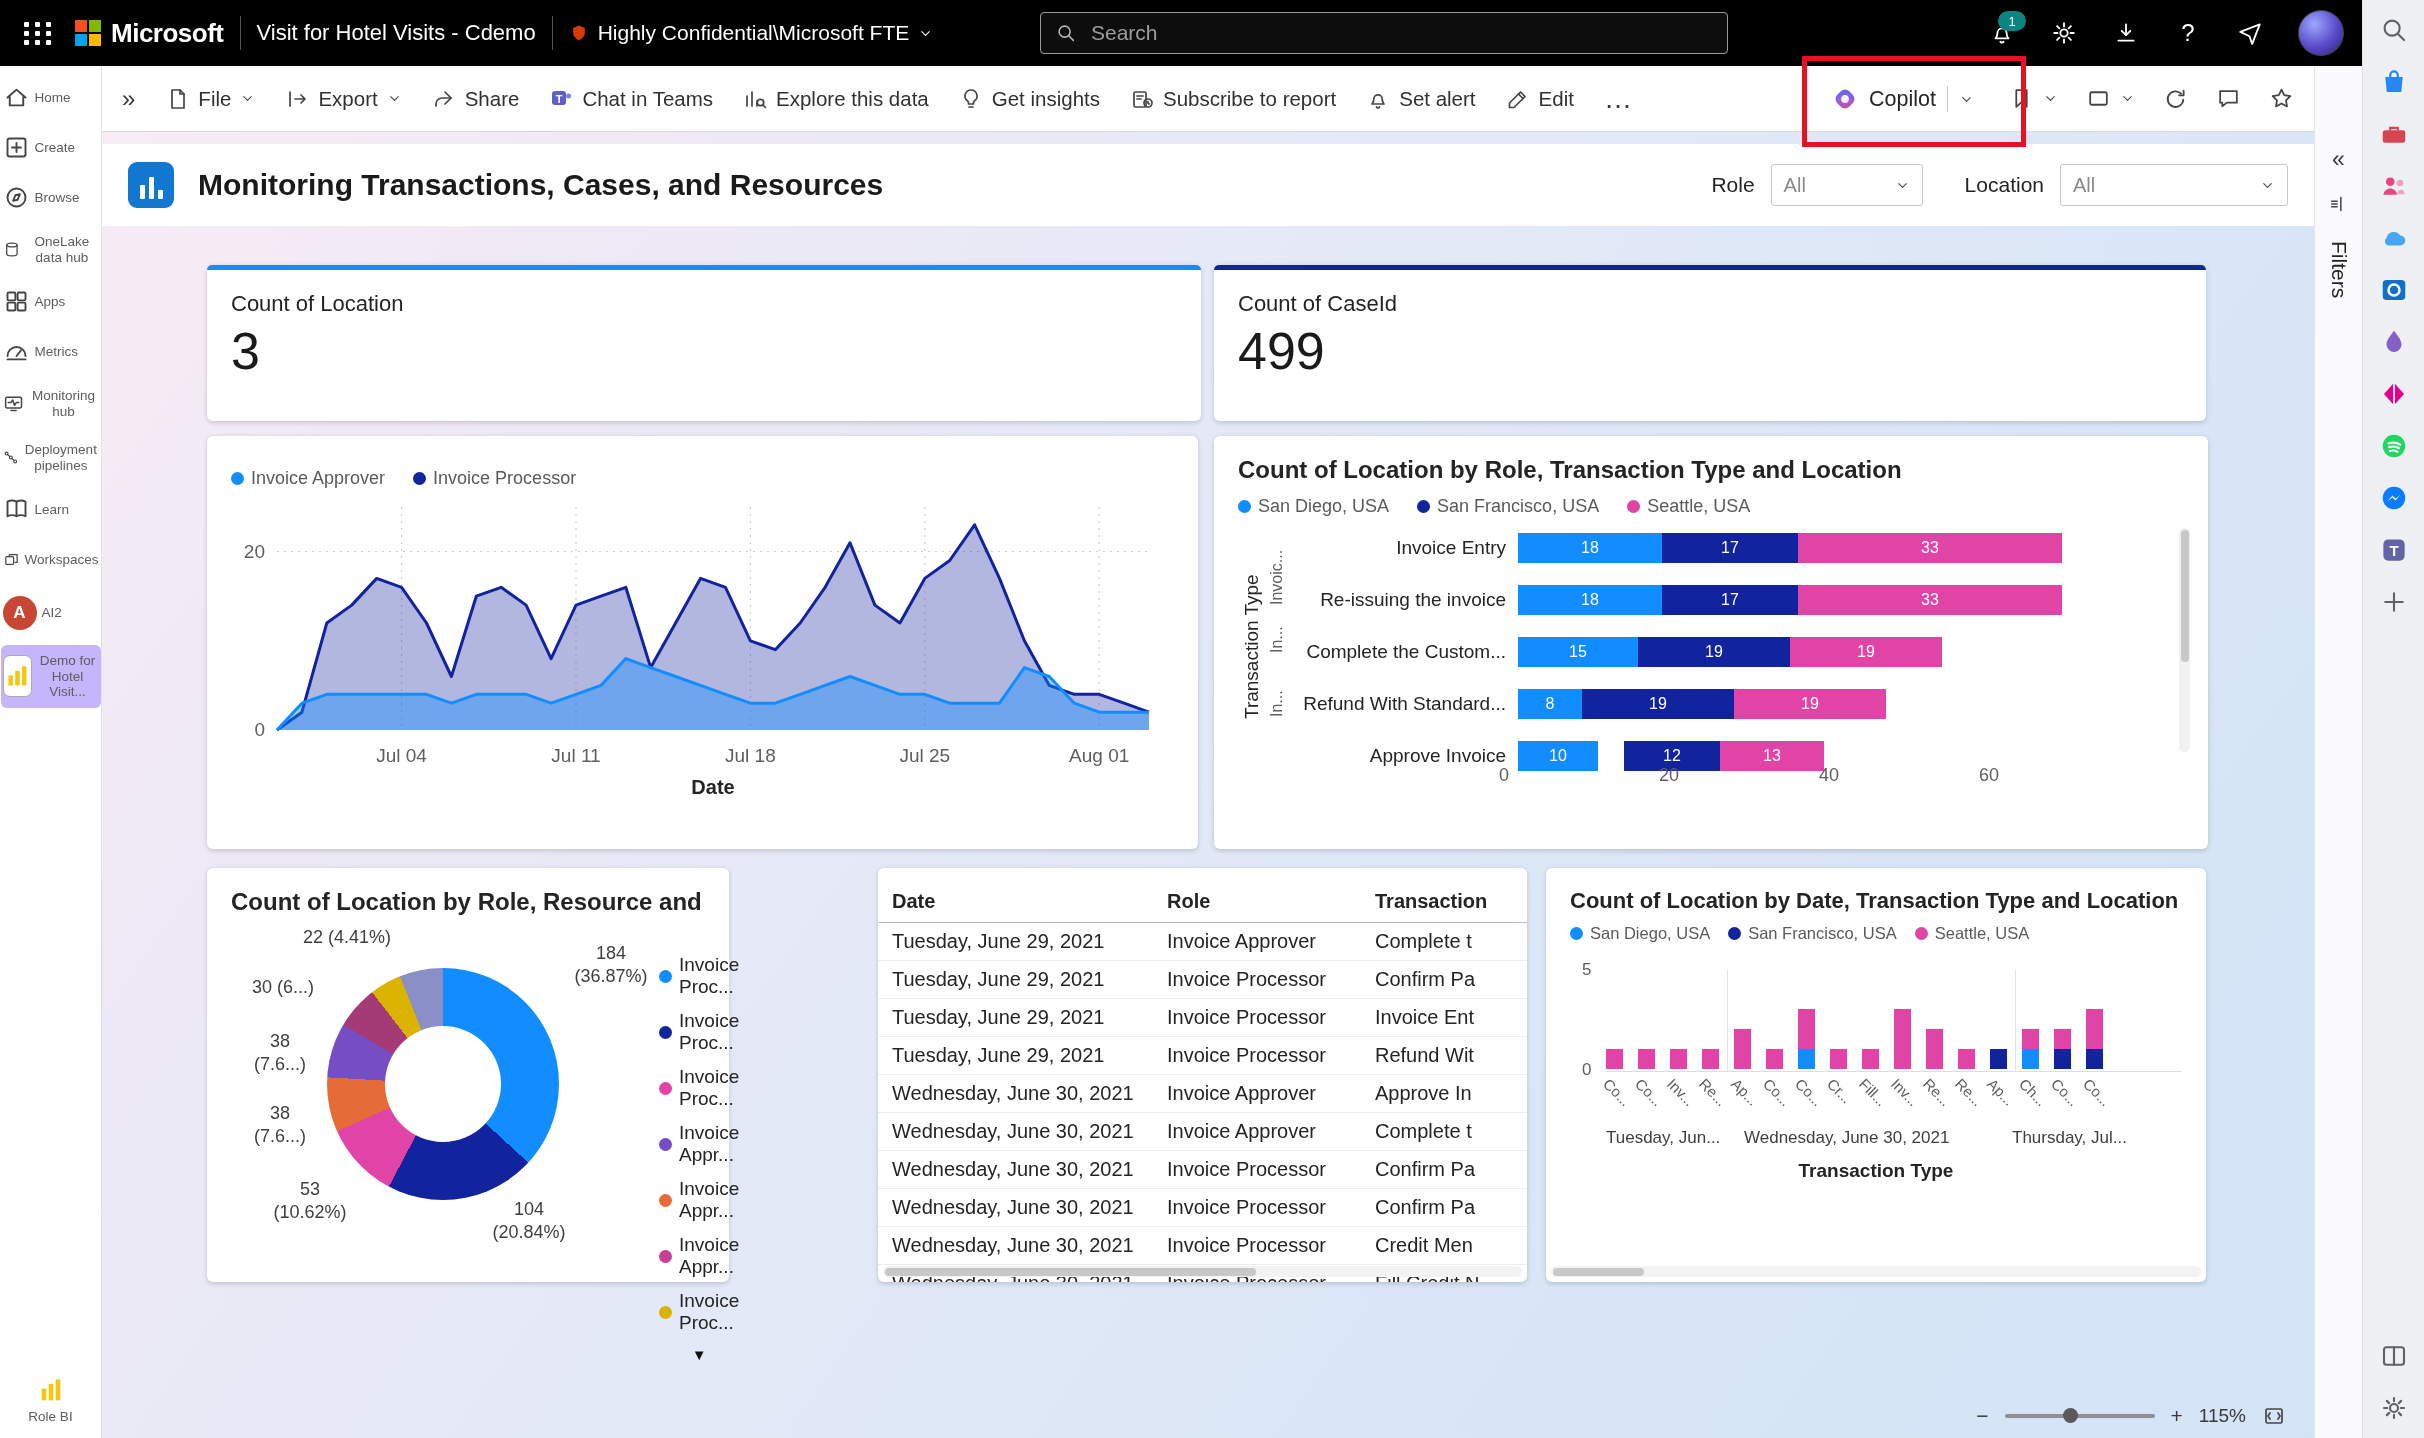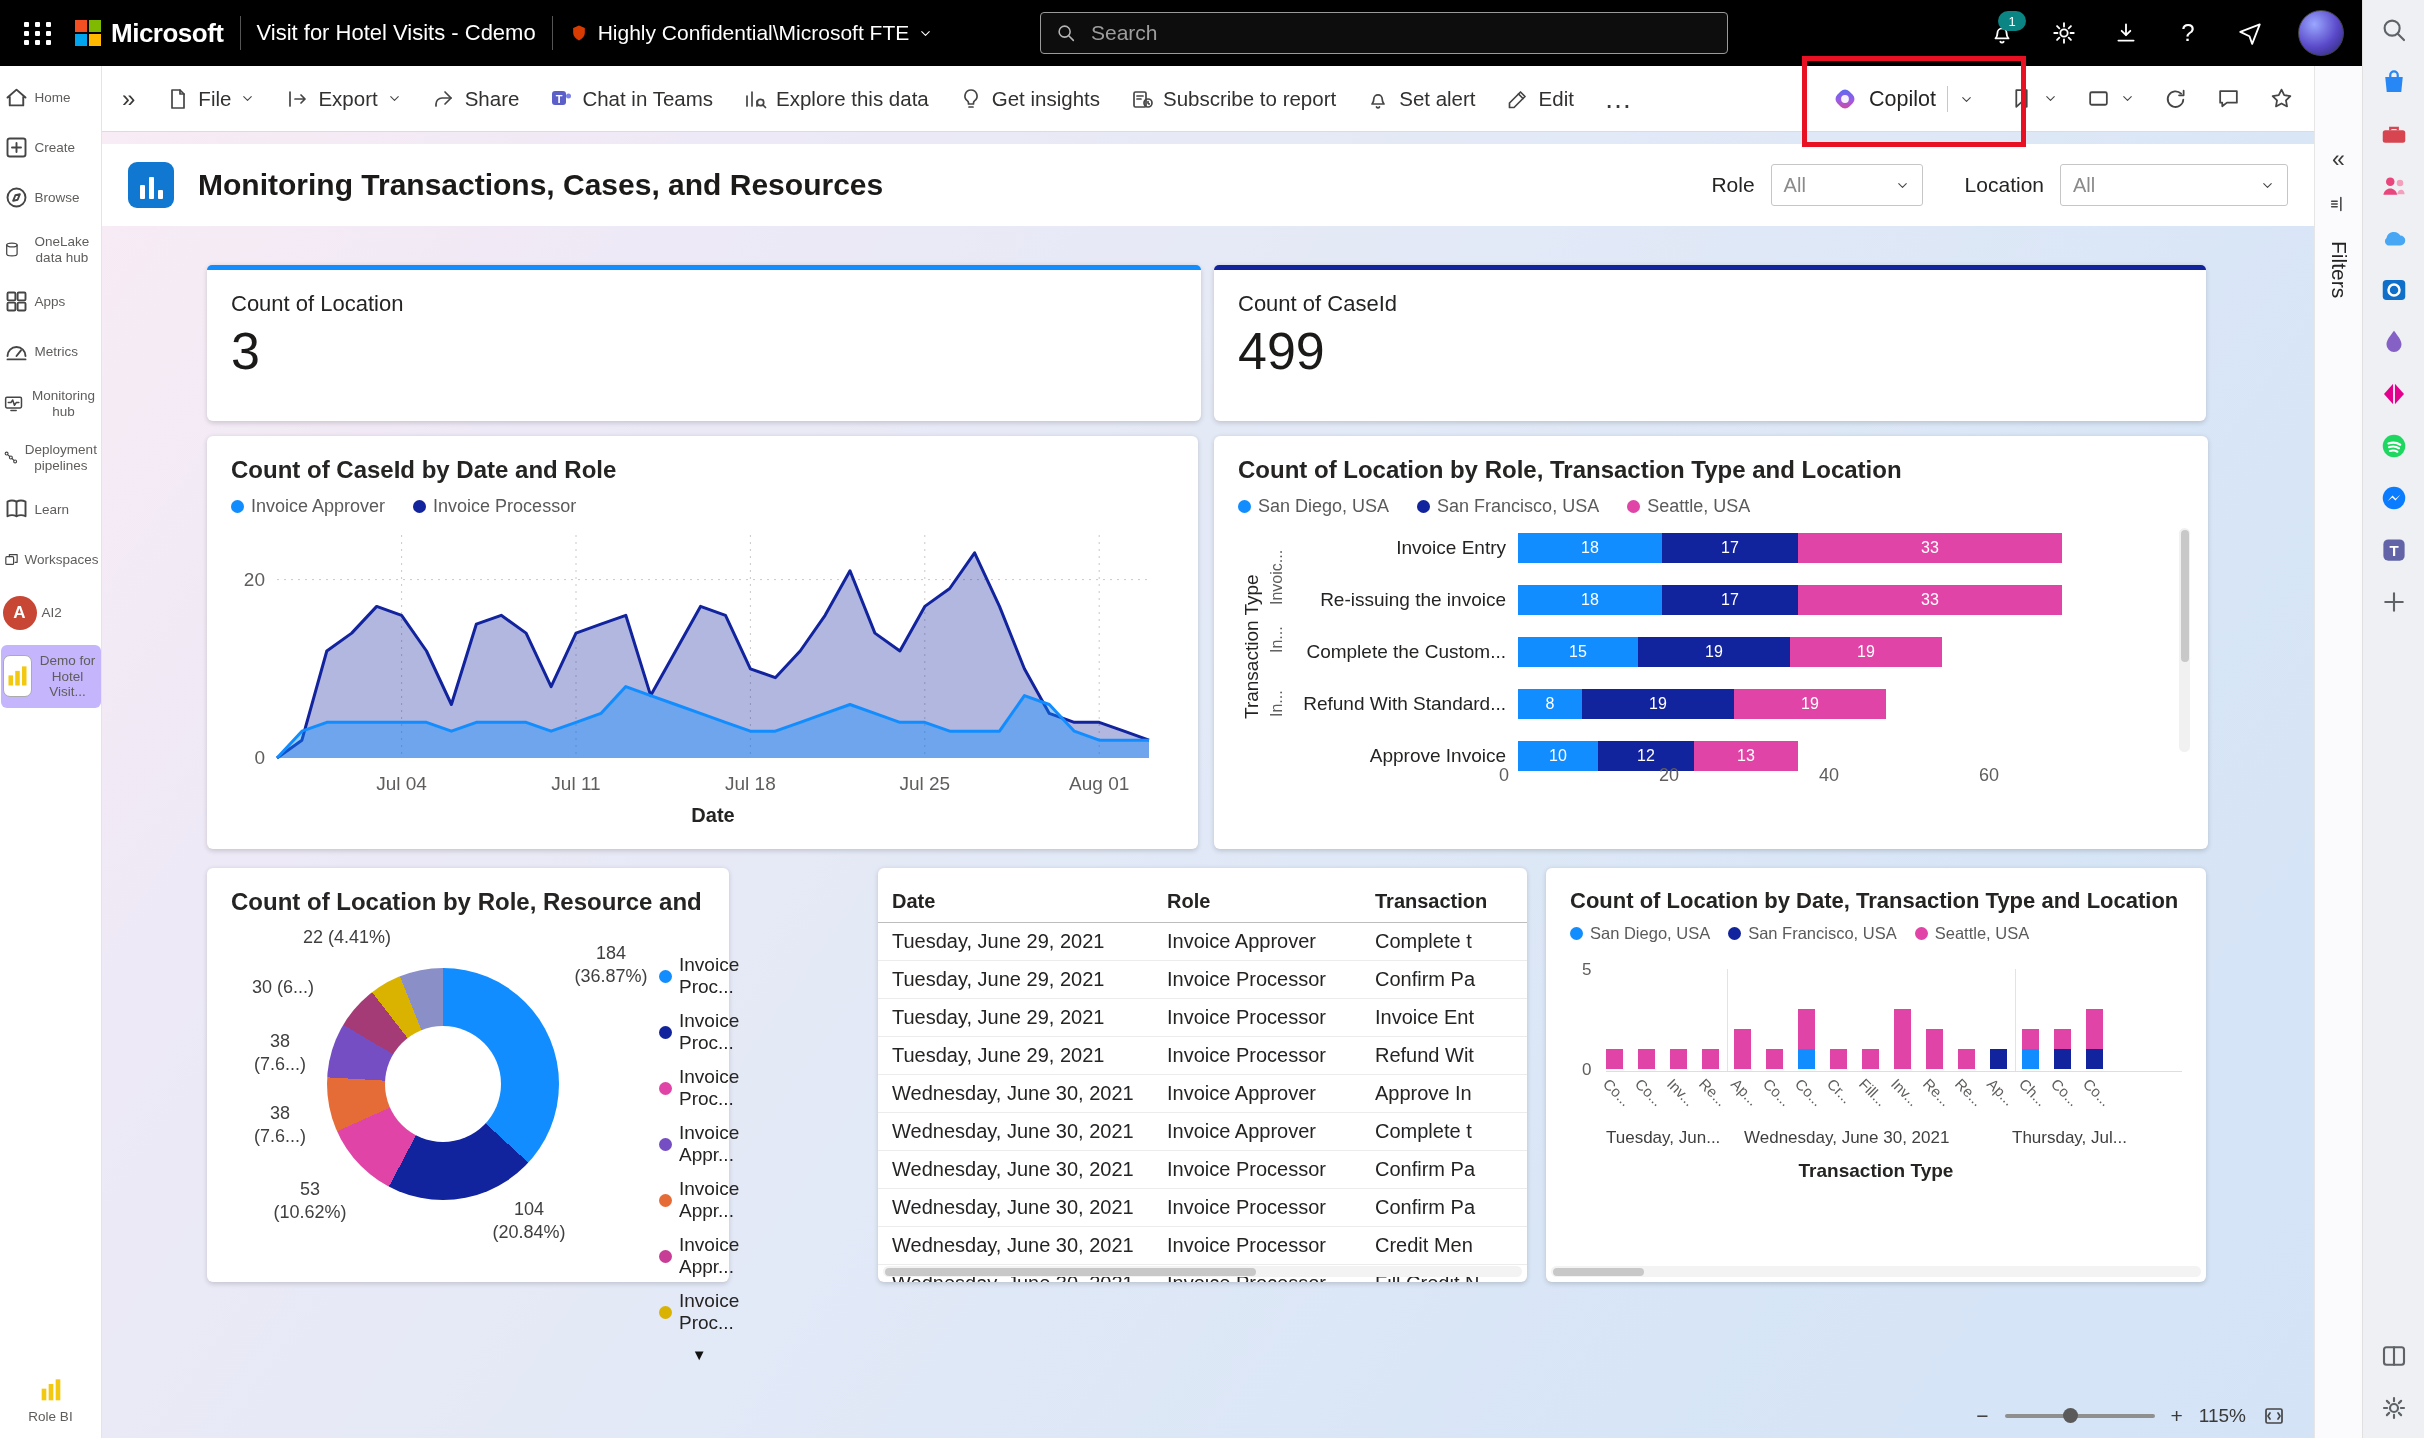--- a/index.html
+++ b/index.html
@@ -493,21 +493,20 @@
         <div class="card card1" style="--accent: #118DFF;">
           <div class="c-title">Count of Location</div>
           <div class="c-value">3</div>
         </div>
         <div class="card card2" style="--accent: #12239E;">
           <div class="c-title">Count of CaseId</div>
           <div class="c-value">499</div>
         </div>
 
         <div class="viz viz-area">
-          <h3>Count of CaseId by Date and Role</h3>
           <div class="legend" id="lg-area">
               <span class="leg-item">
                 <span class="dot" style="background: rgb(17, 141, 255);"></span>
                 <span>Invoice Approver</span>
               </span>
               <span class="leg-item">
                 <span class="dot" style="background: rgb(18, 35, 158);"></span>
                 <span>Invoice Processor</span>
               </span>
             </div>
@@ -586,21 +585,21 @@
                   <div class="hb-bars">
                     <span style="width: 64px; background: rgb(17, 141, 255);">8</span>
                     <span style="width: 152px; background: rgb(18, 35, 158);">19</span>
                     <span style="width: 152px; background: rgb(224, 68, 167);">19</span>
                   </div>
                 </div>
                 <div class="hb-row">
                   <div class="hb-label">Approve Invoice</div>
                   <div class="hb-bars">
                     <span style="width: 80px; background: rgb(17, 141, 255);">10</span>
-                    <span style="width: 96px; background: rgb(18, 35, 158);">12</span>
+                    <span style="width: 96px; background: rgb(18, 35, 158); margin-left: 26px;">12</span>
                     <span style="width: 104px; background: rgb(224, 68, 167);">13</span>
                   </div>
                 </div>
               </div>
           </div>
           <div class="hb-ticks" id="hb-ticks">
               <span style="left: -7px;">0</span>
               <span style="left: 153px;">20</span>
               <span style="left: 313px;">40</span>
               <span style="left: 473px;">60</span>

